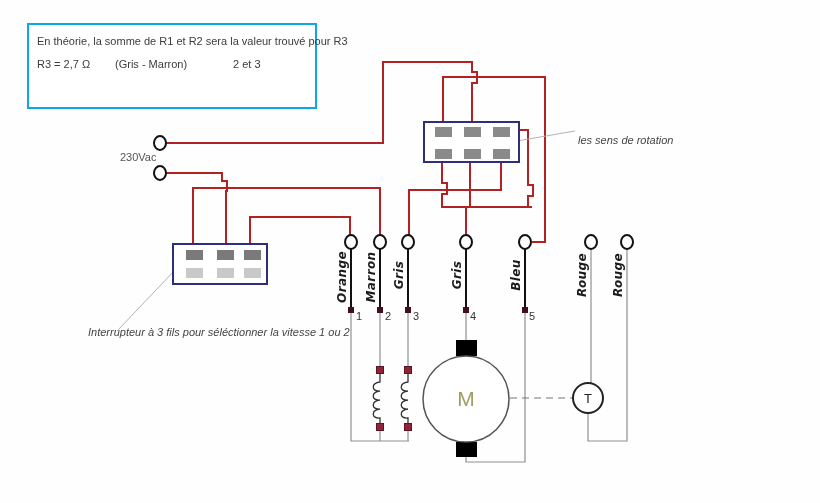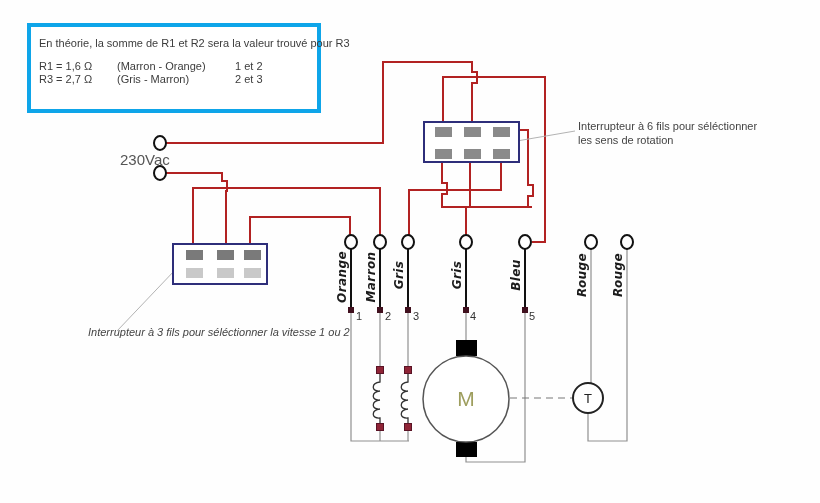--- a/index.html
+++ b/index.html
@@ -4,36 +4,36 @@
 <style>
   html,body{margin:0;padding:0;background:#fff;}
   .canvas{
     position:relative;width:820px;height:503px;background:#fefefe;overflow:hidden;
     font-family:"Liberation Sans","DejaVu Sans",sans-serif;color:#3a3a3a;
   }
   .abs{position:absolute;}
   svg.layer{position:absolute;left:0;top:0;width:820px;height:503px;}
   
   .theory-box{
-    left:27px;top:23px;width:270px;height:66px;border:4px solid #0ea5e9;
+    left:27px;top:23px;width:270px;height:66px;border:2px solid #0ea5e9;
     padding:10px 8px 6px 8px;font-size:11px;line-height:13px;color:#3c3c3c;background:#fff;
   }
   .theory-title{margin-bottom:10px;white-space:nowrap;}
   .theory-row{display:flex;white-space:nowrap;}
   .theory-row .c1{width:78px;}
   .theory-row .c2{width:118px;}
   .theory-row .c3{width:50px;}
   
   .switch-box{border:2px solid #2e2e7a;background:#fff;}
   .pin{position:absolute;width:17px;height:10px;}
   .pin-dark{background:#7a7a7a;}
   .pin-light{background:#c9c9c9;}
   .pin-mid{background:#8a8a8a;}
   
-  .small-label{font-size:15px;color:#555;white-space:nowrap;text-align:right;}
+  .small-label{font-size:11px;color:#555;white-space:nowrap;text-align:right;}
   .caption{font-size:11px;color:#444;white-space:nowrap;}
   .num{font-size:11px;color:#333;}
   .wlabel{
     width:64px;height:14px;text-align:center;
     transform:rotate(-90deg);
     font-size:12px;font-style:italic;font-weight:600;letter-spacing:.4px;color:#1c1c1c;
     font-family:"DejaVu Sans",sans-serif;white-space:nowrap;
   }
   .motor-letter{
     left:423px;top:356px;width:86px;height:86px;display:flex;align-items:center;justify-content:center;
@@ -138,25 +138,20 @@
 
     <g stroke="#b3b3b3" stroke-width="1">
       <line x1="117" y1="331" x2="176" y2="269"></line>
       <line x1="511" y1="142" x2="575" y2="131"></line>
     </g>
   </svg>
 
   <div class="abs theory-box">
     <div class="theory-title">En théorie, la somme de R1 et R2 sera la valeur trouvé pour R3</div>
     <div class="theory-row">
-      <span class="c1">R1 = 1,6 Ω</span>
-      <span class="c2">(Marron - Orange)</span>
-      <span class="c3">1 et 2</span>
-    </div>
-    <div class="theory-row">
       <span class="c1">R3 = 2,7 Ω</span>
       <span class="c2">(Gris - Marron)</span>
       <span class="c3">2 et 3</span>
     </div>
   </div>
 
   <div class="abs small-label" style="left:120px;top:151px;">230Vac</div>
 
   <div class="abs switch-box" style="left:172px;top:243px;width:92px;height:38px;">
     <div class="pin pin-dark" style="left:12px;top:5px;"></div>
@@ -170,22 +165,21 @@
   <div class="abs switch-box" style="left:423px;top:121px;width:93px;height:38px;">
     <div class="pin pin-mid" style="left:10px;top:4px;"></div>
     <div class="pin pin-mid" style="left:39px;top:4px;"></div>
     <div class="pin pin-mid" style="left:68px;top:4px;"></div>
     <div class="pin pin-mid" style="left:10px;top:26px;"></div>
     <div class="pin pin-mid" style="left:39px;top:26px;"></div>
     <div class="pin pin-mid" style="left:68px;top:26px;"></div>
   </div>
 
   <div class="abs caption" style="left:88px;top:326px;font-style:italic;">Interrupteur à 3 fils pour séléctionner la vitesse 1 ou 2</div>
-  <div class="abs caption" style="left:578px;top:120px;">Interrupteur à 6 fils pour séléctionner</div>
-  <div class="abs caption" style="left:578px;top:134px;">les sens de rotation</div>
+  <div class="abs caption" style="left:578px;top:134px;font-style:italic;">les sens de rotation</div>
 
   <div class="abs wlabel" style="left:310px;top:270px;">Orange</div>
   <div class="abs wlabel" style="left:339px;top:270px;">Marron</div>
   <div class="abs wlabel" style="left:367px;top:268px;">Gris</div>
   <div class="abs wlabel" style="left:425px;top:268px;">Gris</div>
   <div class="abs wlabel" style="left:484px;top:268px;">Bleu</div>
   <div class="abs wlabel" style="left:550px;top:268px;">Rouge</div>
   <div class="abs wlabel" style="left:586px;top:268px;">Rouge</div>
 
   <div class="abs num" style="left:356px;top:310px;">1</div>

